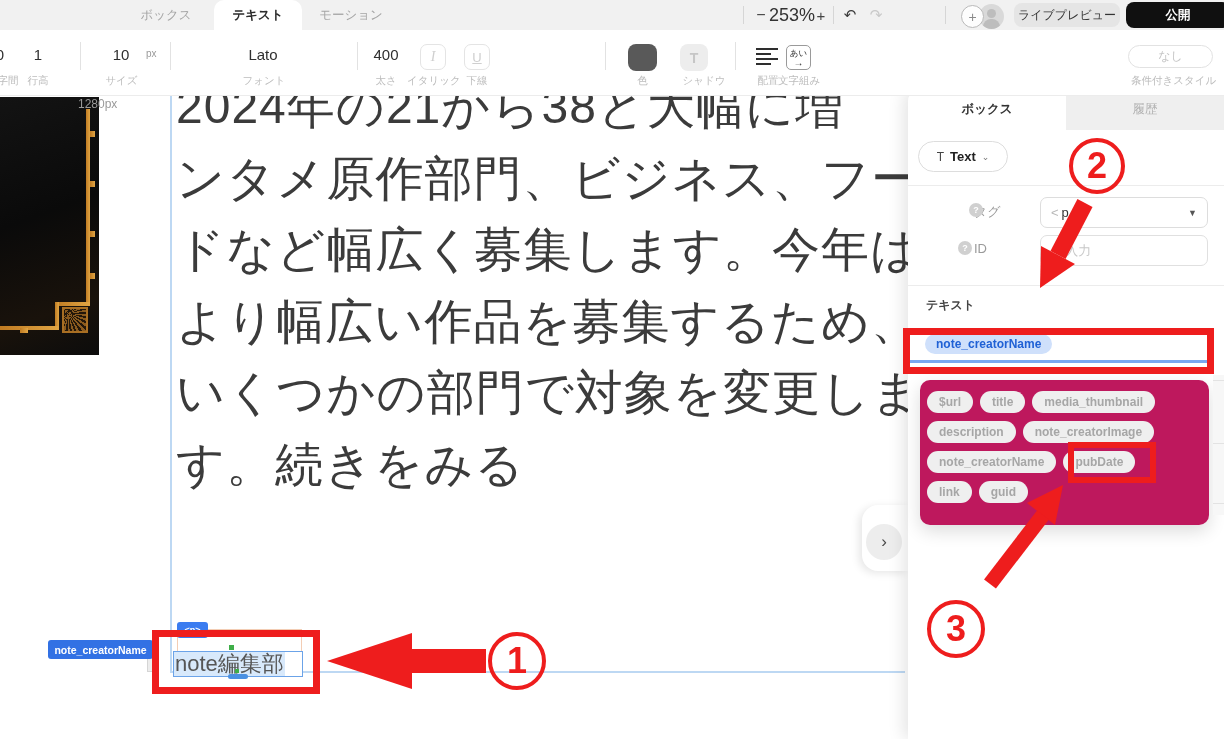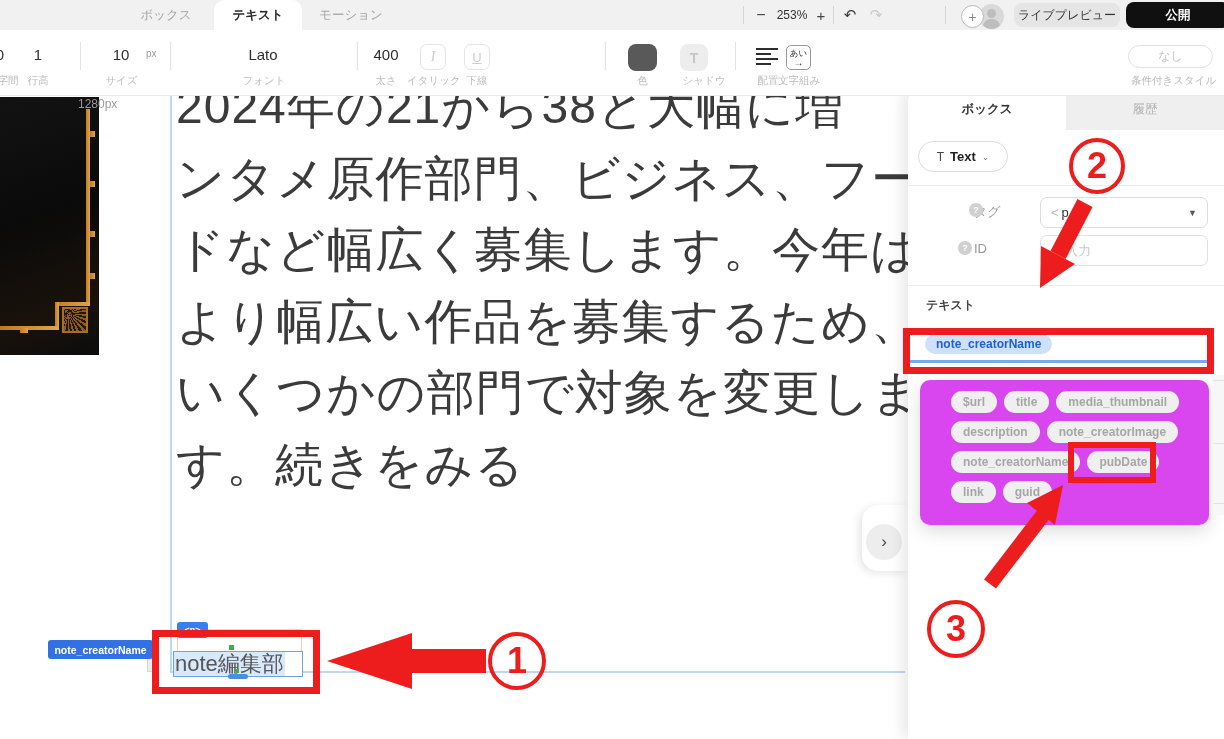--- a/index.html
+++ b/index.html
@@ -8,21 +8,21 @@
   
   .topbar{position:absolute;left:0;top:0;width:1224px;height:30px;background:#f1f1f1;z-index:46;}
   .tb-tab{position:absolute;top:0;height:30px;display:flex;align-items:center;justify-content:center;
           font-size:12.5px;color:#a5a5a5;cursor:default;}
   [data-name="tab-box"]{left:118px;width:96px;}
   [data-name="tab-text"]{left:214px;width:88px;background:#fff;border-radius:10px 10px 0 0;color:#2b2b2b;font-weight:700;}
   [data-name="tab-motion"]{left:302px;width:98px;}
   .tb-ctl{position:absolute;top:0;height:30px;display:flex;align-items:center;justify-content:center;color:#444;}
   .tb-div{position:absolute;top:6px;height:18px;width:1px;background:#d6d6d6;}
   [data-name="zoom-out-button"]{left:750px;width:22px;font-size:16px;}
-  [data-name="zoom-level"]{left:772px;width:40px;font-size:12px;color:#333;}
+  [data-name="zoom-level"]{left:772px;width:40px;font-size:18px;color:#333;}
   [data-name="zoom-in-button"]{left:810px;width:22px;font-size:15px;}
   [data-name="undo-button"]{left:838px;width:24px;font-size:15px;color:#3a3a3a;}
   [data-name="redo-button"]{left:864px;width:24px;font-size:15px;color:#c9c9c9;}
   [data-name="avatar"]{left:979px;top:4px;width:25px;height:25px;border-radius:50%;background:#d9d9d9;z-index:1;overflow:hidden;}
   .avatar-head{position:absolute;left:8px;top:5px;width:9px;height:9px;border-radius:50%;background:#bdbdbd;}
   .avatar-body{position:absolute;left:4px;top:15px;width:17px;height:10px;border-radius:8px 8px 0 0;background:#bdbdbd;}
   [data-name="add-member-button"]{left:961px;top:5px;width:23px;height:23px;border-radius:50%;background:#fdfdfd;
       border:1.5px solid #b9b9b9;box-sizing:border-box;z-index:2;display:flex;align-items:center;justify-content:center;
       color:#8a8a8a;font-size:14px;line-height:1;}
   [data-name="live-preview-button"]{left:1014px;top:3px;width:106px;height:24px;border-radius:8px;background:#e5e5e5;
@@ -145,22 +145,22 @@
   .tag-val{color:#333;}
   .select-caret{margin-left:auto;font-size:9px;color:#555;}
   [data-name="id-input"]{position:absolute;left:132px;top:147px;width:168px;height:31px;border:1px solid #e0e0e0;
       border-radius:7px;box-sizing:border-box;font-size:13px;padding:0 11px;color:#333;outline:none;
       font-family:"Liberation Sans","DejaVu Sans",sans-serif;}
   [data-name="id-input"]::placeholder{color:#c8c8c8;}
   [data-name="text-section-label"]{position:absolute;left:18px;top:209px;font-size:12px;font-weight:700;color:#454545;}
   [data-name="text-variable-input"]{position:absolute;left:2px;top:240px;width:297px;height:35px;background:#fff;
       border-bottom:3px solid #7aa7ef;box-sizing:border-box;display:flex;align-items:center;padding-left:15px;}
   .blue-chip{background:#cfe0fb;color:#2061d5;font-size:12px;font-weight:700;border-radius:11px;padding:3px 11px;}
-  [data-name="variable-dropdown"]{position:absolute;left:12px;top:292px;width:289px;height:145px;background:#d946ef;
-      border-radius:10px;box-shadow:0 6px 18px rgba(0,0,0,0.14);z-index:12;box-sizing:border-box;padding:11px 31px;}
+  [data-name="variable-dropdown"]{position:absolute;left:12px;top:292px;width:289px;height:145px;background:#be185d;
+      border-radius:10px;box-shadow:0 6px 18px rgba(0,0,0,0.14);z-index:12;box-sizing:border-box;padding:11px 7px;}
   .chip-row{display:flex;gap:7px;margin-bottom:8px;}
   .var-chip{background:#efefef;color:#a6a6a6;font-size:12px;font-weight:700;border-radius:11px;padding:4px 12px;white-space:nowrap;}
   .right-strip{position:absolute;left:1213px;top:375px;width:11px;height:140px;background:#f7f7f7;z-index:11;}
   .right-strip i{position:absolute;left:0;width:11px;height:1px;background:#e3e3e3;display:block;}
   .red-box{position:absolute;border:7px solid #ee1d1d;box-sizing:border-box;z-index:60;}
   [data-name="annotation-box-note-text"]{left:152px;top:630px;width:168px;height:64px;}
   [data-name="annotation-box-text-input"]{left:903px;top:328px;width:311px;height:46px;}
   [data-name="annotation-box-pubdate"]{left:1068px;top:442px;width:88px;height:41px;border-width:6px;}
   .circled-num{position:absolute;border:4px solid #ee1d1d;border-radius:50%;box-sizing:border-box;
       display:flex;align-items:center;justify-content:center;color:#ee1d1d;font-size:36px;font-weight:600;z-index:61;background:transparent;}

